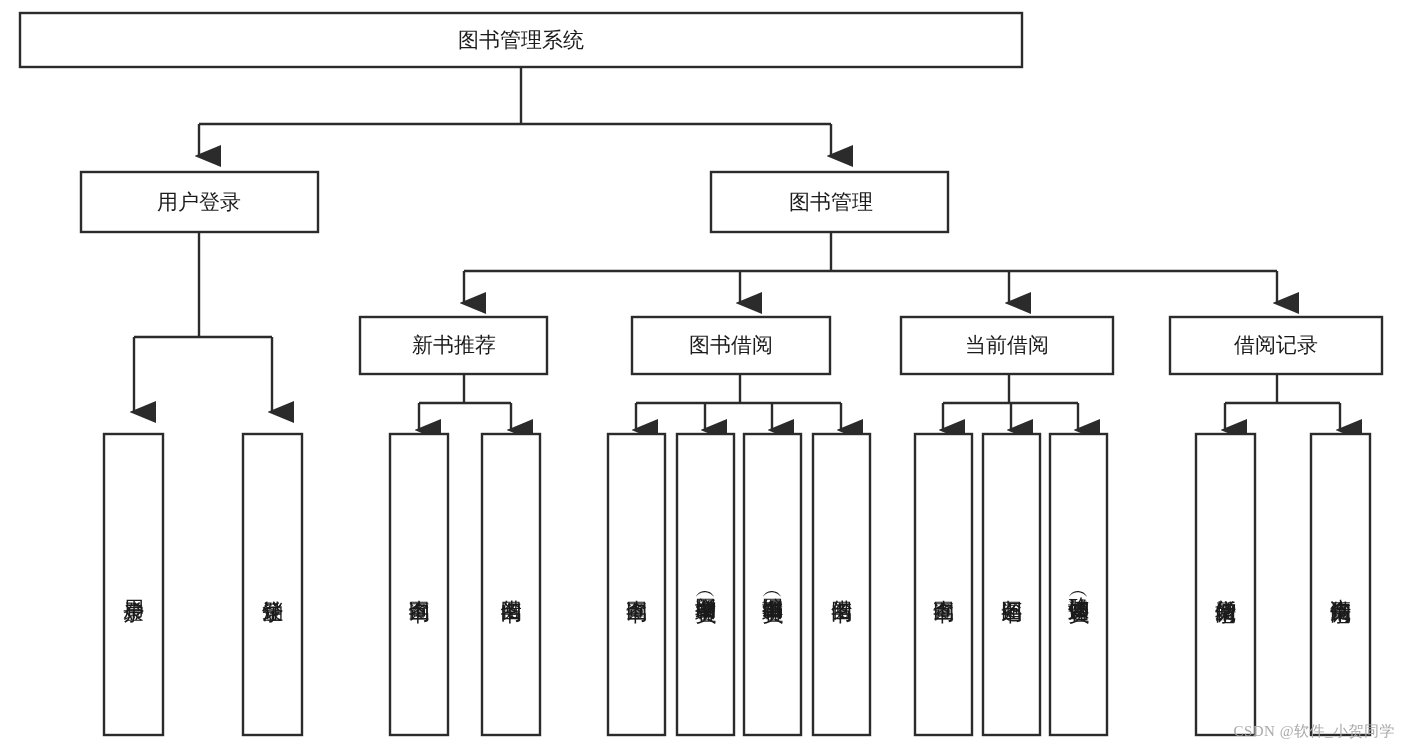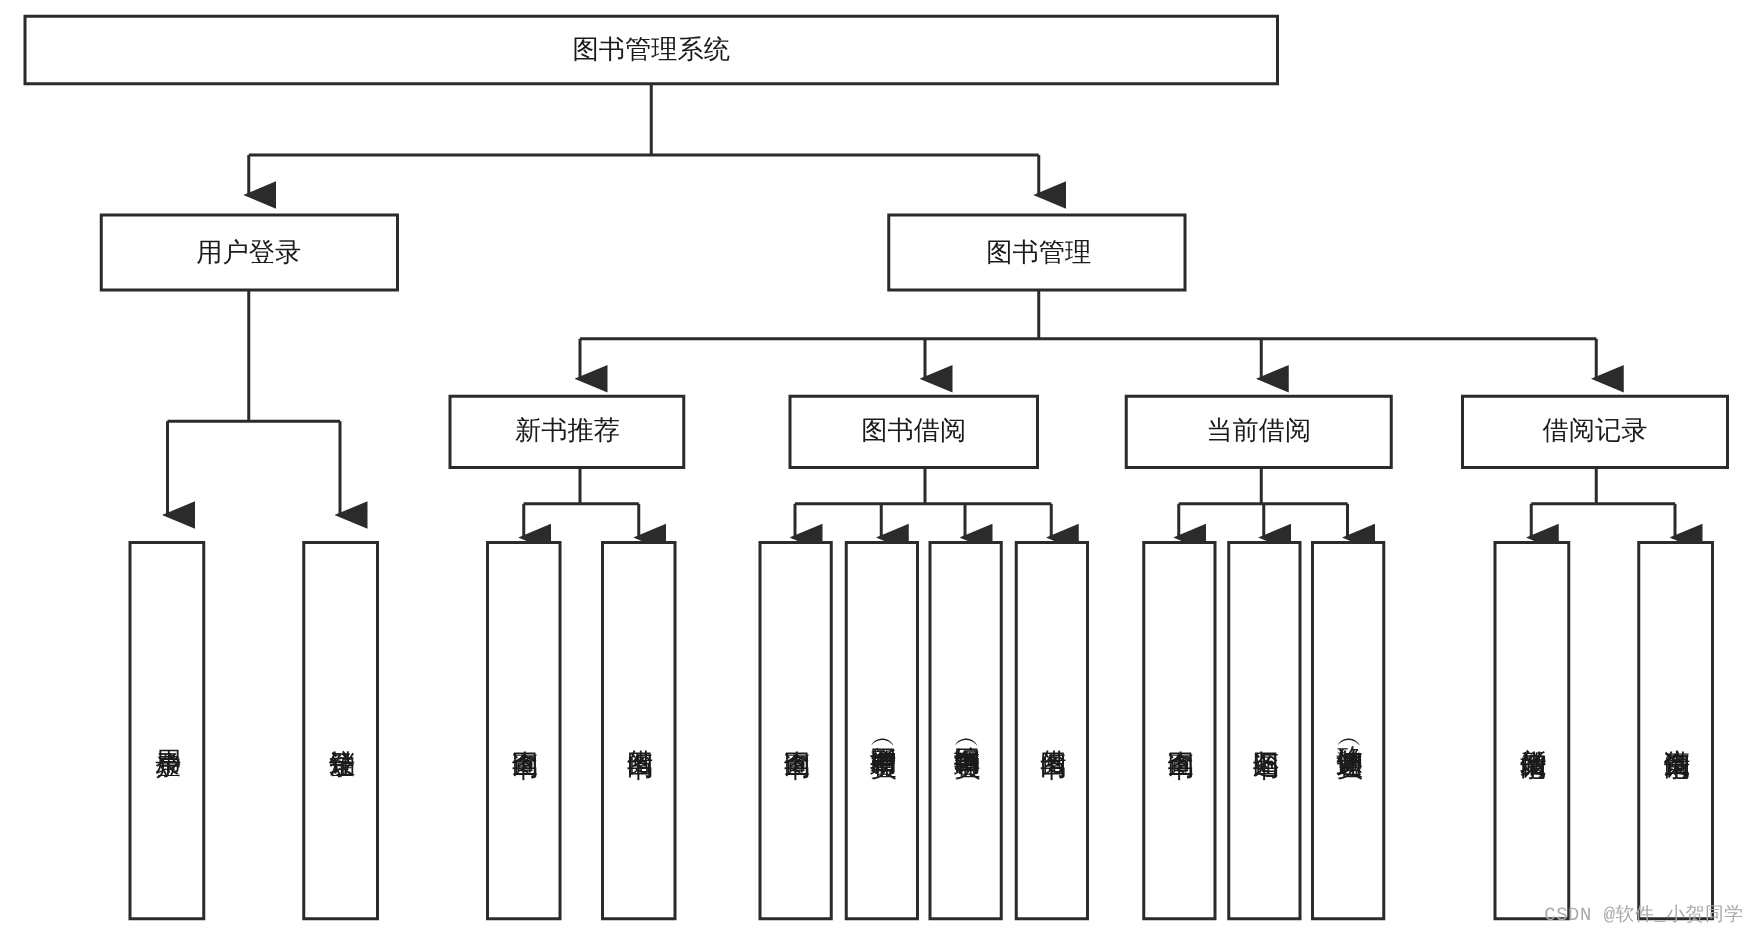--- a/index.html
+++ b/index.html
@@ -61,21 +61,21 @@
     font-size: 21px;
     line-height: 1.16;
     letter-spacing: 1px;
     color: #1b1b1b;
     white-space: nowrap;
   }
   #watermark {
     position: absolute;
     right: 10px;
     bottom: 6px;
-    font-family: Liberation Mono, monospace;
+    font-family: Liberation Serif, serif;
     font-size: 15px;
     color: #a9a9a9;
     letter-spacing: 0.5px;
     white-space: nowrap;
   }
 </style>
 </head>
 <body>
 
 <div id="diagram-root">

